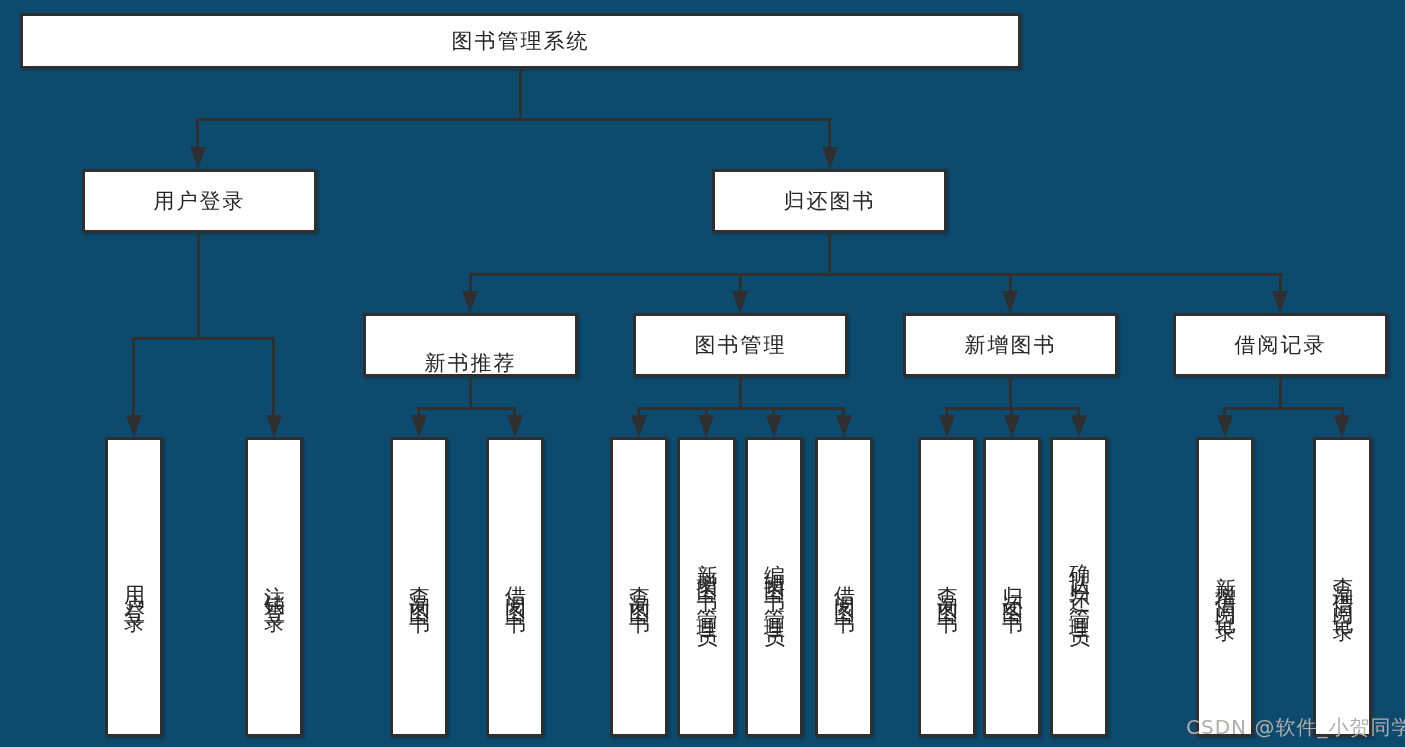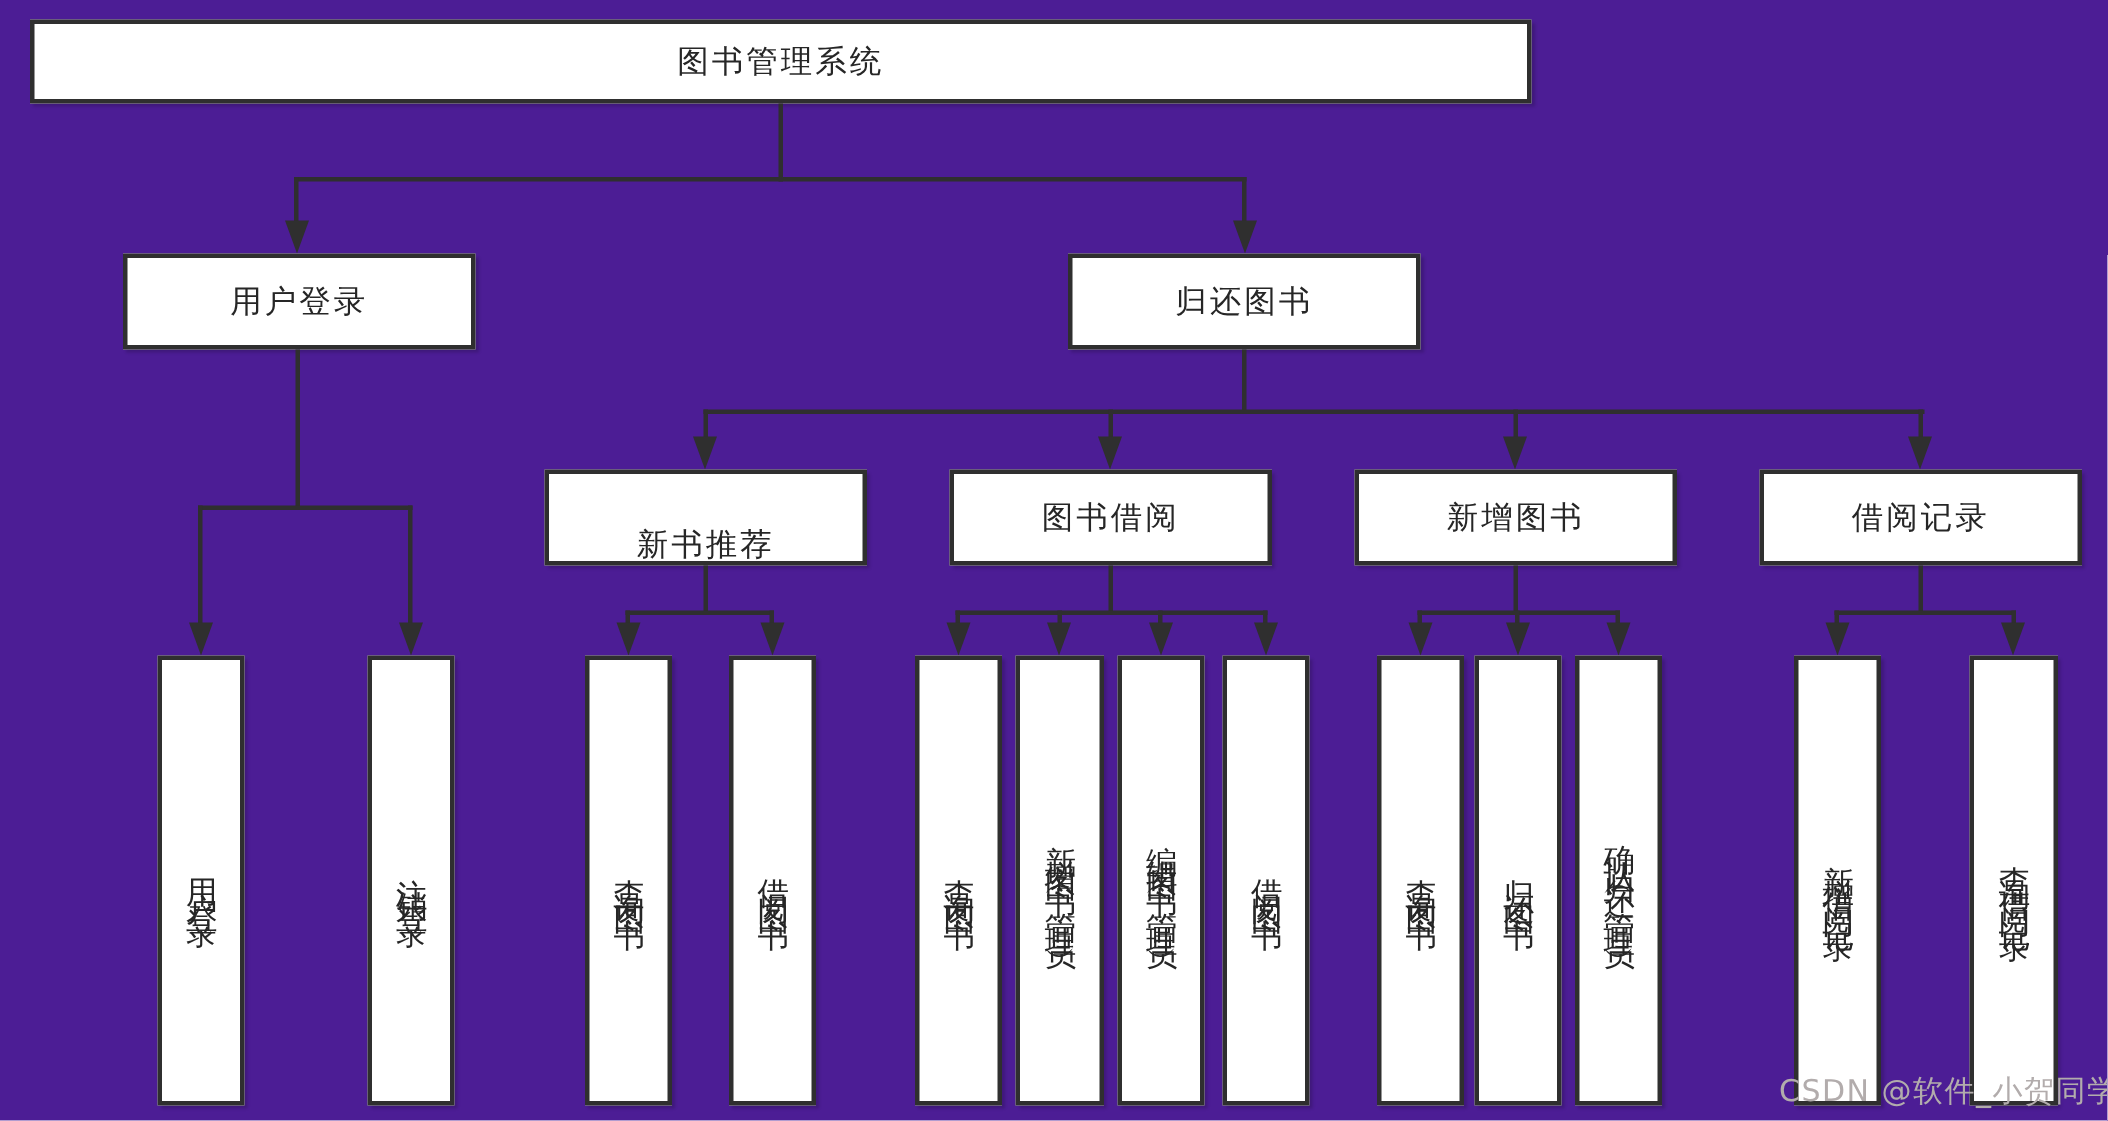--- a/index.html
+++ b/index.html
@@ -1,17 +1,17 @@
 <!DOCTYPE html>
 <html><head>
 <meta charset="utf-8">
 <style>
   html,body{margin:0;padding:0;background:#ffffff;}
   .canvas{
-    position:relative;width:1405px;height:747px;background:#4c1d95;overflow:hidden;
+    position:relative;width:1405px;height:747px;background:#0c4a6e;overflow:hidden;
     font-family:"DejaVu Sans","Liberation Sans",sans-serif;color:#1f1f1f;
   }
   .box{
     position:absolute;box-sizing:border-box;background:#ffffff;
     border:3px solid #2f2f2f;box-shadow:2px 2px 2px rgba(0,0,0,0.18);
     display:flex;align-items:center;justify-content:center;
     font-size:21px;letter-spacing:2px;line-height:1;color:#262626;
   }
   .vbox{
     writing-mode:vertical-rl;text-orientation:mixed;
@@ -68,21 +68,21 @@
   <div class="vline" style="left:1279px;top:273px;height:20px;"></div>
   <div class="arrow" style="left:462px;top:291px;"></div>
   <div class="arrow" style="left:732px;top:291px;"></div>
   <div class="arrow" style="left:1002px;top:291px;"></div>
   <div class="arrow" style="left:1272px;top:291px;"></div>
 
   <div class="box" style="left:363px;top:313px;width:215px;height:64px;align-items:flex-end;">
     <span>新书推荐</span>
   </div>
   <div class="box" style="left:633px;top:313px;width:215px;height:64px;">
-    <span>图书借阅</span>
+    <span>图书管理</span>
   </div>
   <div class="box" style="left:903px;top:313px;width:215px;height:64px;">
     <span>新增图书</span>
   </div>
   <div class="box" style="left:1173px;top:313px;width:215px;height:64px;">
     <span>借阅记录</span>
   </div>
 
   <div class="vline" style="left:469px;top:377px;height:33px;"></div>
   <div class="vline" style="left:739px;top:377px;height:33px;"></div>

